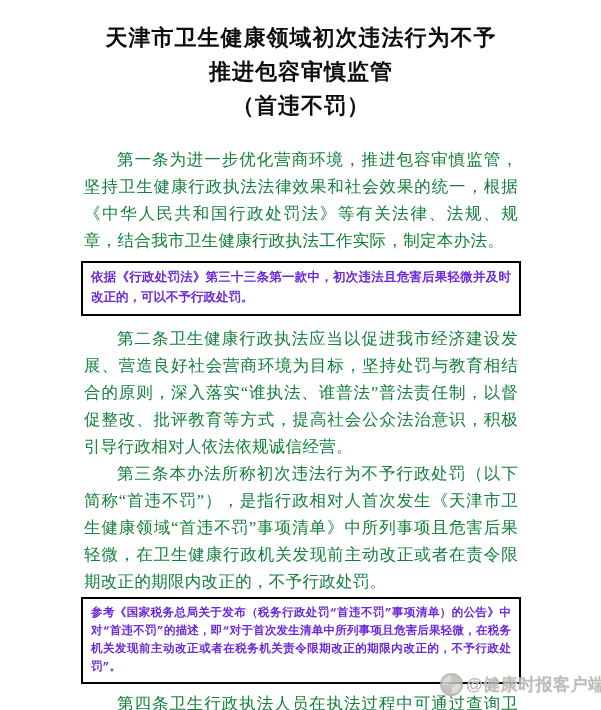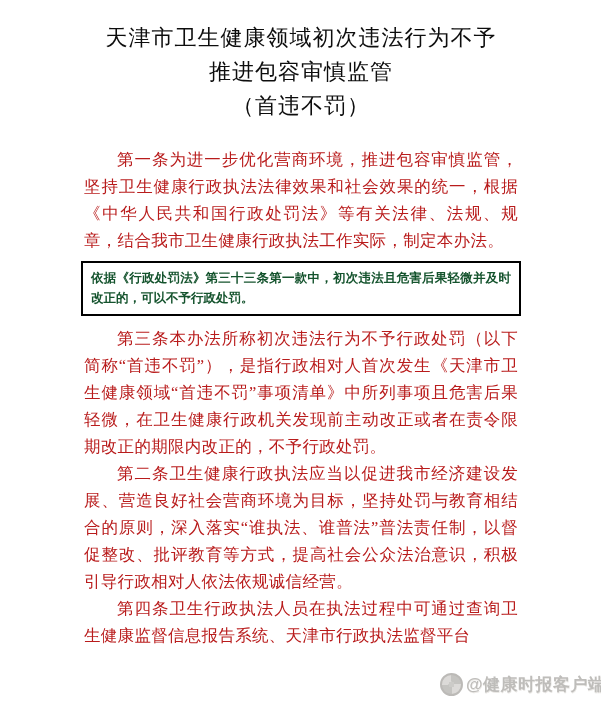--- a/index.html
+++ b/index.html
@@ -12,43 +12,43 @@
     font-family: "Liberation Serif", "DejaVu Serif", serif;
   }
   .page {
     box-sizing: border-box;
     width: 601px;
     height: 710px;
     padding: 21px 83px 0 84px;
   }
   .doc-title {
     text-align: center;
-    font-weight: normal;
+    font-weight: bold;
     color: #0d0d0d;
     font-size: 22px;
     line-height: 34px;
     letter-spacing: 1px;
     margin-bottom: 23px;
   }
   .para {
     margin: 0;
     font-size: 16.5px;
     line-height: 27px;
-    color: #b91c1c;
+    color: #15803d;
     text-align: justify;
     text-justify: inter-character;
     text-indent: 2em;
     letter-spacing: 0.3px;
   }
   .note-box {
     box-sizing: border-box;
     border: 2px solid #000000;
-    font-family: Liberation Sans, sans-serif;
+    font-family: Liberation Mono, monospace;
     font-weight: bold;
-    color: #14532d;
+    color: #6d28d9;
     text-align: justify;
     text-justify: inter-character;
     padding: 5px 8px 6px;
   }
   .note-box.n1 {
     font-size: 12.5px;
     line-height: 20px;
     margin: 7px -3px 9px;
   }
   .note-box.n2 {
@@ -95,24 +95,25 @@
   <div class="doc-title">
     <div>天津市卫生健康领域初次违法行为不予</div>
     <div>推进包容审慎监管</div>
     <div>（首违不罚）</div>
   </div>
 
   <p class="para">第一条为进一步优化营商环境，推进包容审慎监管，坚持卫生健康行政执法法律效果和社会效果的统一，根据《中华人民共和国行政处罚法》等有关法律、法规、规章，结合我市卫生健康行政执法工作实际，制定本办法。</p>
 
   <div class="note-box n1">依据《行政处罚法》第三十三条第一款中，初次违法且危害后果轻微并及时改正的，可以不予行政处罚。</div>
 
+  <p class="para">第二条卫生健康行政执法应当以促进我市经济建设发展、营造良好社会营商环境为目标，坚持处罚与教育相结合的原则，深入落实“谁执法、谁普法”普法责任制，以督促整改、批评教育等方式，提高社会公众法治意识，积极引导行政相对人依法依规诚信经营。</p>
+
   <p class="para">第三条本办法所称初次违法行为不予行政处罚（以下简称“首违不罚”），是指行政相对人首次发生《天津市卫生健康领域“首违不罚”事项清单》中所列事项且危害后果轻微，在卫生健康行政机关发现前主动改正或者在责令限期改正的期限内改正的，不予行政处罚。</p>
 
-  <p class="para">第二条卫生健康行政执法应当以促进我市经济建设发展、营造良好社会营商环境为目标，坚持处罚与教育相结合的原则，深入落实“谁执法、谁普法”普法责任制，以督促整改、批评教育等方式，提高社会公众法治意识，积极引导行政相对人依法依规诚信经营。</p>
-
+  <div class="note-box n2">参考《国家税务总局关于发布（税务行政处罚“首违不罚”事项清单）的公告》中对“首违不罚”的描述，即“对于首次发生清单中所列事项且危害后果轻微，在税务机关发现前主动改正或者在税务机关责令限期改正的期限内改正的，不予行政处罚”。</div>
 
   <p class="para">第四条卫生行政执法人员在执法过程中可通过查询卫生健康监督信息报告系统、天津市行政执法监督平台</p>
 
 </div>
 
 <div class="watermark">
   <span class="wm-logo"></span>
   <span class="wm-text">@健康时报客户端</span>
 </div>
 

